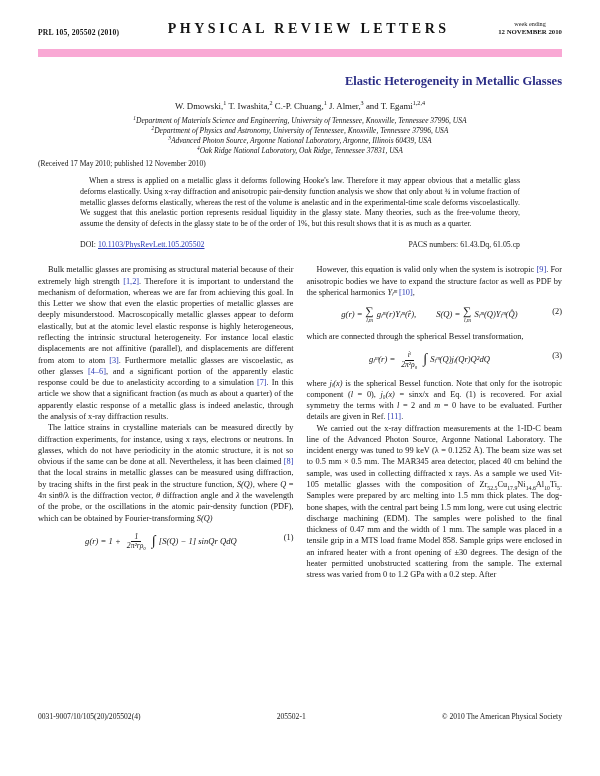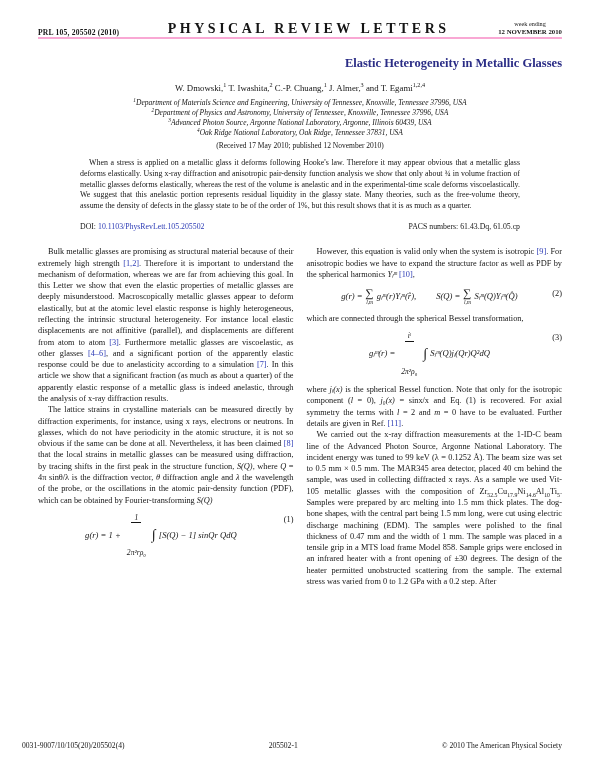--- a/index.html
+++ b/index.html
@@ -7,46 +7,46 @@
     width:600px;height:776px;position:relative;overflow:hidden;
     background:#ffffff;color:#151515;
     font-family:"Liberation Serif","DejaVu Serif",serif;
     -webkit-font-smoothing:antialiased;
   }
   .page{padding:20px 38px 0;box-sizing:border-box;}
 
   
   .journal-header{
     display:flex;justify-content:space-between;align-items:flex-end;
-    padding-bottom:0;border-bottom:2px solid #f9a8d4;
+    padding-bottom:12px;border-bottom:8px solid #f9a8d4;
   }
   .jh-left{font-size:7.6px;font-weight:bold;letter-spacing:.2px;}
   .jh-center{font-size:14px;font-weight:bold;letter-spacing:3.5px;white-space:nowrap;}
   .jh-right{text-align:center;font-size:6.2px;line-height:1.3;}
   .jh-right .we2{font-weight:bold;font-size:6.8px;}
 
   
   .title{
     margin-top:17px;text-align:right;
     font-size:12.5px;font-weight:bold;color:var(--title-color,#2b2d86);
   }
   .authors{margin-top:12px;text-align:center;font-size:8.8px;}
   .affils{margin-top:5px;text-align:center;font-style:italic;font-size:7.5px;line-height:1.35;}
-  .received{margin-top:3px;text-align:center;font-size:7.5px;}
+  .received{margin-top:3px;text-align:left;font-size:7.5px;}
 
   
   .abstract{
     margin:8px 42px 0;text-align:justify;
     font-size:7.9px;line-height:1.34;text-indent:9px;
   }
   .doi-row{
     margin:11px 42px 0;display:flex;justify-content:space-between;
     font-size:7.8px;
   }
-  .doi-link{color:var(--link-color,#2b3ab5);}
+  .doi-link{color:var(--link-color,#2b3ab5);text-decoration:underline;}
   .pacs{color:#151515;}
 
   
   .columns{
     margin-top:15px;display:flex;gap:13px;
     font-size:8.3px;line-height:1.36;text-align:justify;font-family:Liberation Serif, serif;
   }
   .col{flex:1;min-width:0;}
   .col p{margin:0;text-indent:10px;}
   .col p.noindent{text-indent:0;}
@@ -54,35 +54,34 @@
   .it{font-style:italic;}
   sup,sub{font-size:70%;line-height:0;}
 
   
   .equation{
     margin:8px 0;display:flex;align-items:flex-start;
     font-size:8.6px;font-style:italic;
   }
   .eq-body{flex:1;display:flex;justify-content:center;align-items:center;gap:3px;flex-wrap:nowrap;white-space:nowrap;}
   .eq-tag{font-style:normal;font-size:8.3px;}
-  .frac{display:inline-flex;flex-direction:column;align-items:center;line-height:1.1;font-size:7.6px;gap:26px;}
+  .frac{display:inline-flex;flex-direction:column;align-items:center;line-height:1.1;font-size:7.6px;}
   .frac .num{padding:0 3px;border-bottom:1px solid #151515;}
   .frac .den{padding:0 3px;}
   .big-int{font-size:14px;font-style:normal;transform:translateY(-1px);}
   .sum{display:inline-flex;flex-direction:column;align-items:center;line-height:1;}
   .sum .sigma{font-size:11.5px;font-style:normal;}
   .sum .sum-sub{font-size:5.5px;font-style:italic;}
   .eq-gap{width:14px;}
 
   
   .footer{
-    position:absolute;left:22px;right:38px;top:712px;
+    position:absolute;left:38px;right:38px;top:712px;
     display:flex;justify-content:space-between;align-items:center;
     font-size:7.6px;
-    margin-top:29px;
   }
 </style>
 </head>
 <body>
 
 <div class="page">
 
   <div class="journal-header">
     <div class="jh-left">PRL 105, 205502 (2010)</div>
     <div class="jh-center">PHYSICAL REVIEW LETTERS</div>

